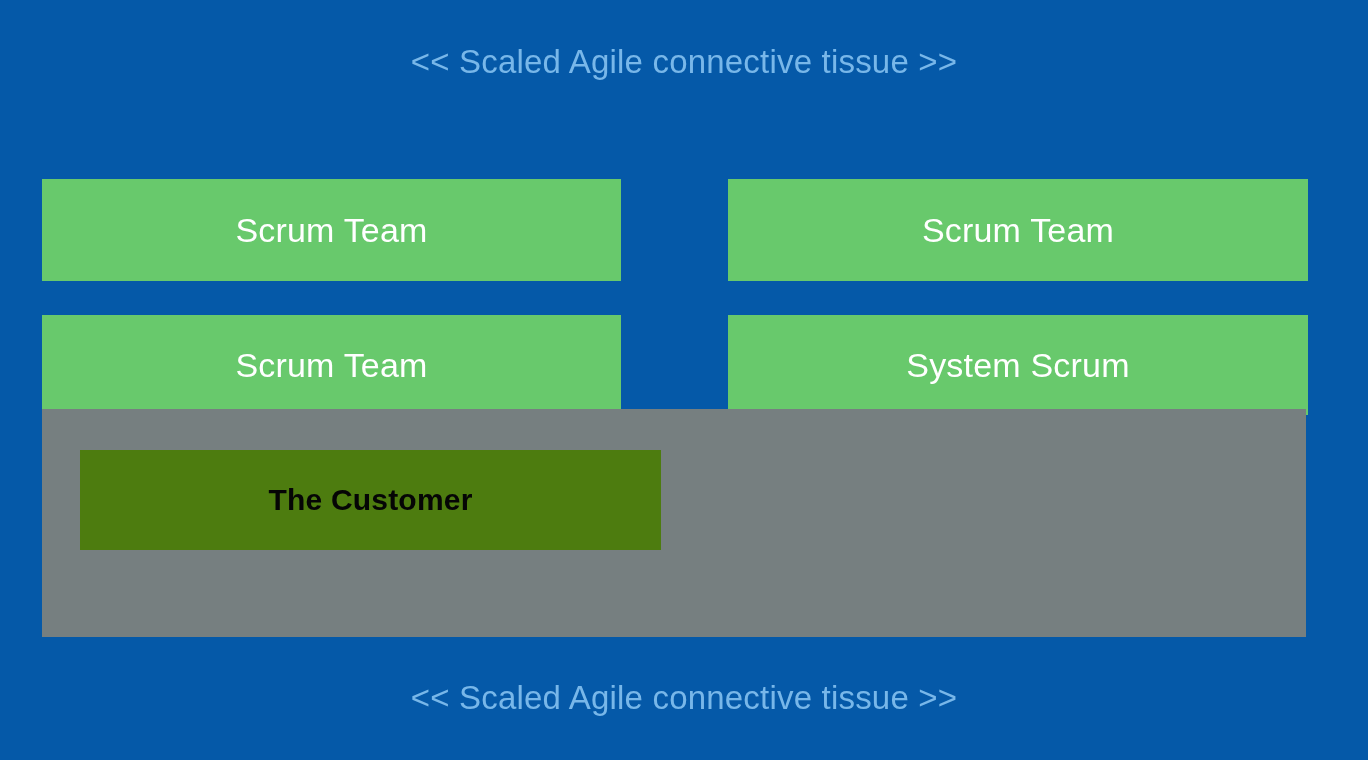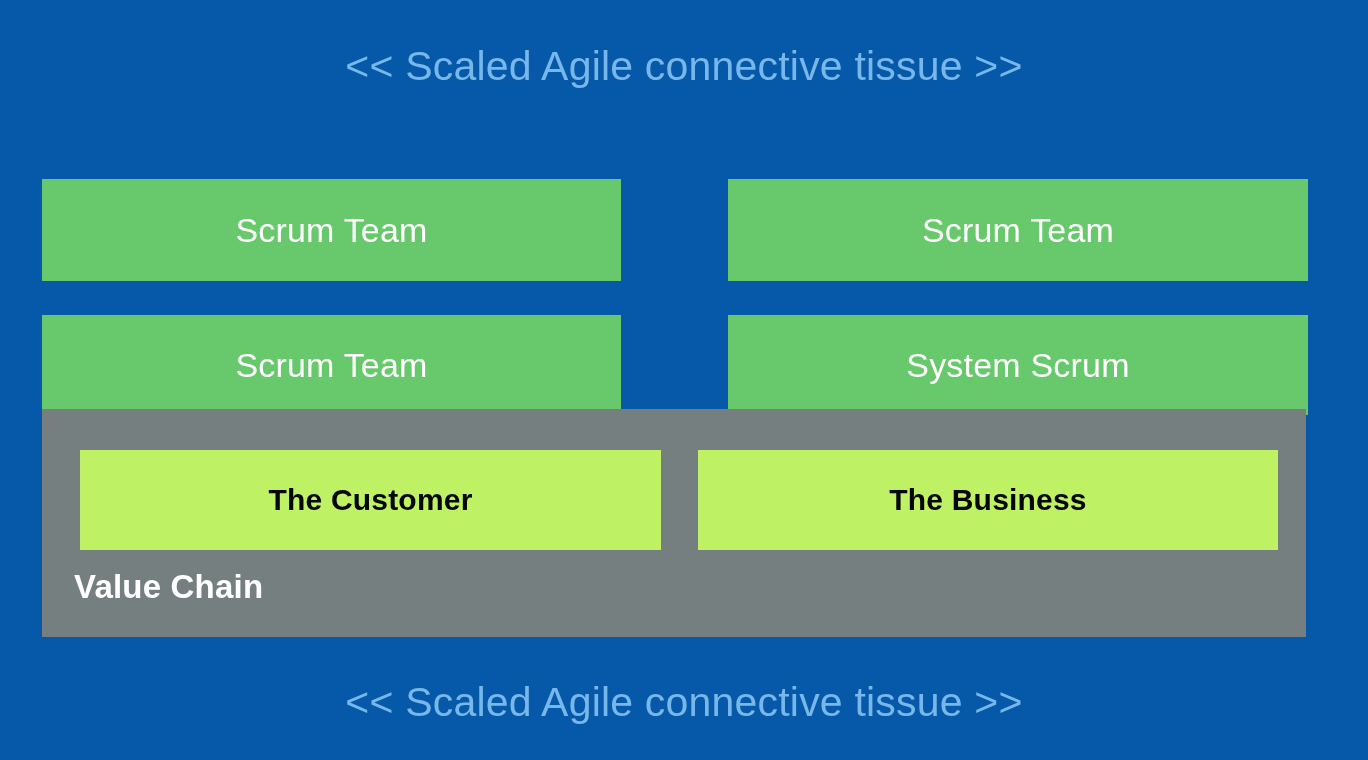--- a/index.html
+++ b/index.html
@@ -20,21 +20,21 @@
     background: #0559a8;
   }
 
   
   .tissue {
     position: absolute;
     left: 0;
     width: 1368px;
     text-align: center;
     color: #78b7e9;
-    font-size: 41px;
+    font-size: 33px;
     font-weight: 400;
     letter-spacing: 0.2px;
     white-space: nowrap;
   }
   #tissue-top  { top: 43px; }
   #tissue-bot  { top: 679px; }
 
   
   .team-box {
     position: absolute;
@@ -60,21 +60,21 @@
     left: 42px;
     top: 409px;
     width: 1264px;
     height: 228px;
     background: #767f80;
   }
   .entity-box {
     position: absolute;
     top: 41px;
     height: 100px;
-    background: #bef264;
+    background: #4d7c0f;
     display: flex;
     align-items: center;
     justify-content: center;
     color: #050505;
     font-size: 30px;
     font-weight: 700;
     letter-spacing: 0.2px;
     white-space: nowrap;
   }
   #entity-customer { left: 38px;  width: 581px; }
@@ -114,22 +114,18 @@
   <div class="team-box col-right row-2">
     <span>System Scrum</span>
   </div>
 
   <div id="value-chain">
 
     <div id="entity-customer" class="entity-box">
       <span>The Customer</span>
     </div>
 
-    <div id="entity-business" class="entity-box">
-      <span>The Business</span>
-    </div>
 
-    <div id="value-chain-label">Value Chain</div>
   </div>
 
   <div id="tissue-bot" class="tissue">&lt;&lt; Scaled Agile connective tissue &gt;&gt;</div>
 
 </div>
 
 </body></html>

